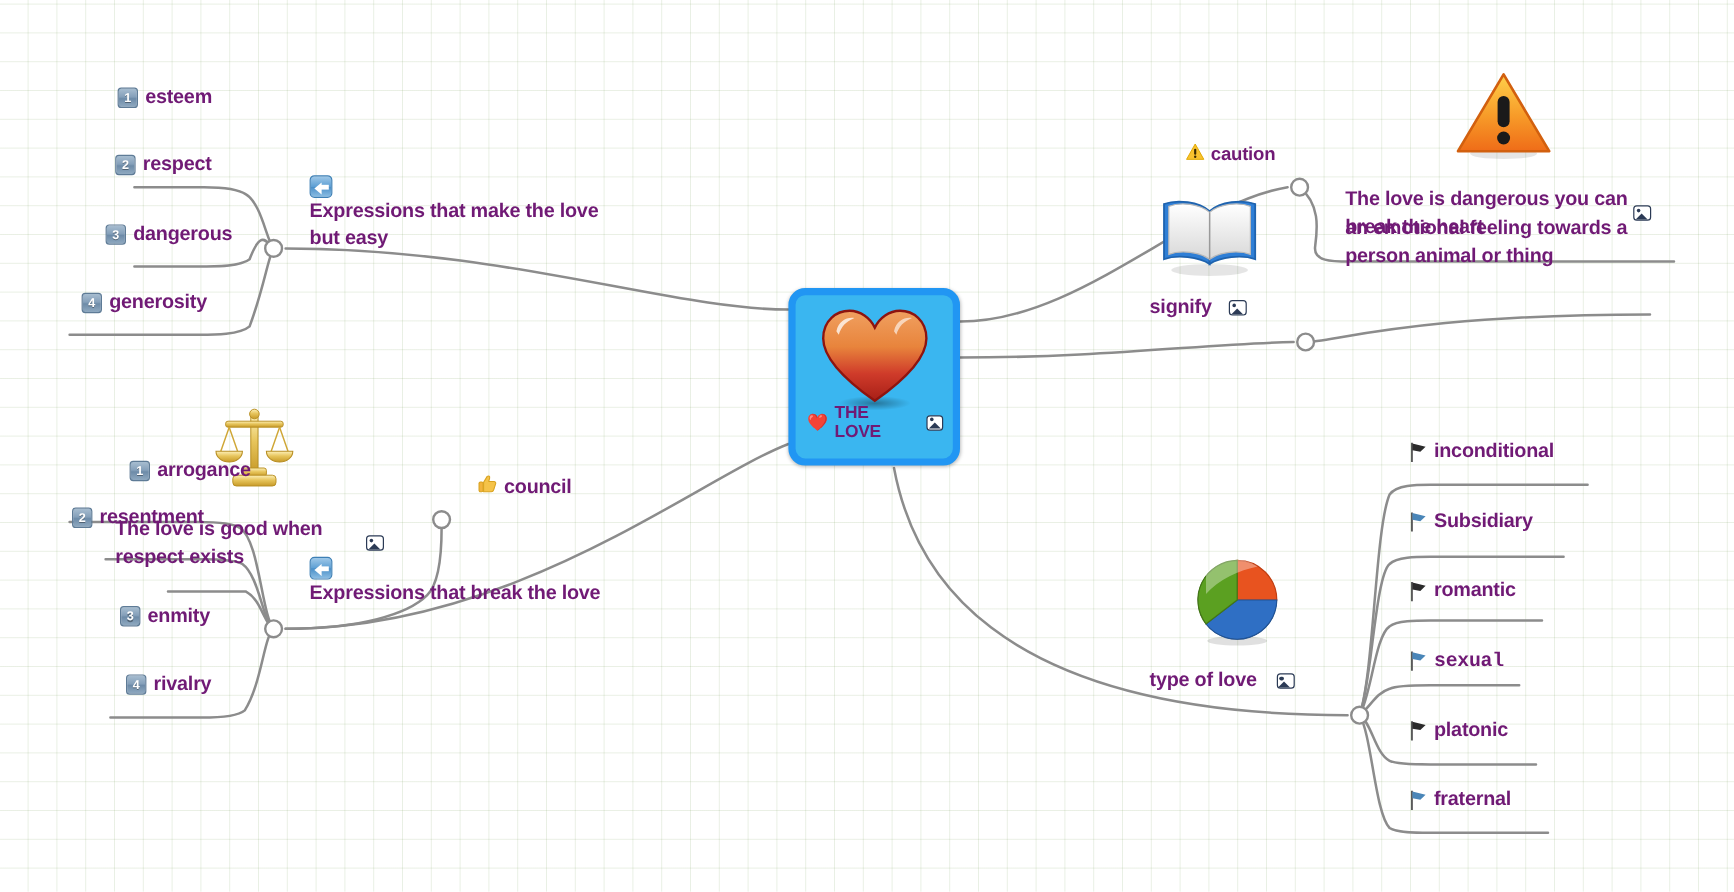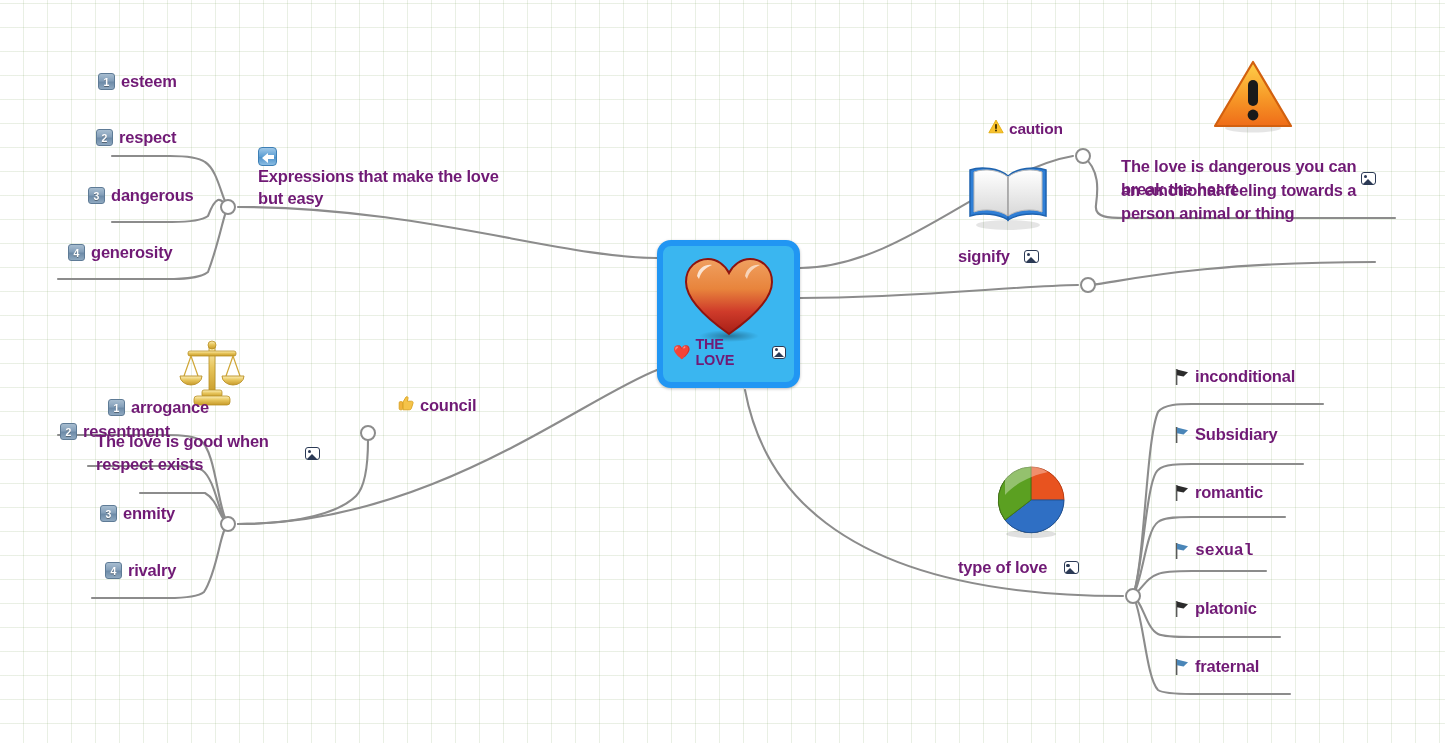--- a/index.html
+++ b/index.html
@@ -177,20 +177,25 @@
   <div class="node" style="left:96px; top:128px;">
     <span class="numbadge">2</span><span class="lbl ml">respect</span>
   </div>
   <div class="node" style="left:88px; top:186px;">
     <span class="numbadge">3</span><span class="lbl ml">dangerous</span>
   </div>
   <div class="node" style="left:68px; top:243px;">
     <span class="numbadge">4</span><span class="lbl ml">generosity</span>
   </div>
 
+  <div class="node" style="left:258px; top:463px;">
+    <div class="wrap2b">
+      <span class="arrowbadge"></span><span class="lbl ml">Expressions that break the love</span>
+    </div>
+  </div>
 
   <div class="node" style="left:168px; top:338px;">
     <svg width="88" height="72" viewBox="0 0 88 72">
       <defs>
         <linearGradient id="gold" x1="0" y1="0" x2="0" y2="1">
           <stop offset="0%" stop-color="#fdf0b8"></stop>
           <stop offset="45%" stop-color="#e7c55c"></stop>
           <stop offset="100%" stop-color="#c79a28"></stop>
         </linearGradient>
       </defs>
@@ -208,21 +213,21 @@
     </svg>
   </div>
 
   <div class="node" style="left:96px; top:430px; width:230px;">
     <span class="lbl ml overlayblock">The love is good when respect exists</span>
   </div>
   <div class="node" style="left:305px; top:444px;">
     <span class="picicon"></span>
   </div>
 
-  <div class="node" style="left:72px; top:398px;padding-left:36px;">
+  <div class="node" style="left:72px; top:383px;padding-left:36px;">
     <span class="numbadge">1</span><span class="lbl ml">arrogance</span>
   </div>
   <div class="node" style="left:60px; top:422px;">
     <span class="numbadge">2</span><span class="lbl ml">resentment</span>
   </div>
   <div class="node" style="left:100px; top:504px;">
     <span class="numbadge">3</span><span class="lbl ml">enmity</span>
   </div>
   <div class="node" style="left:105px; top:561px;">
     <span class="numbadge">4</span><span class="lbl ml">rivalry</span>

